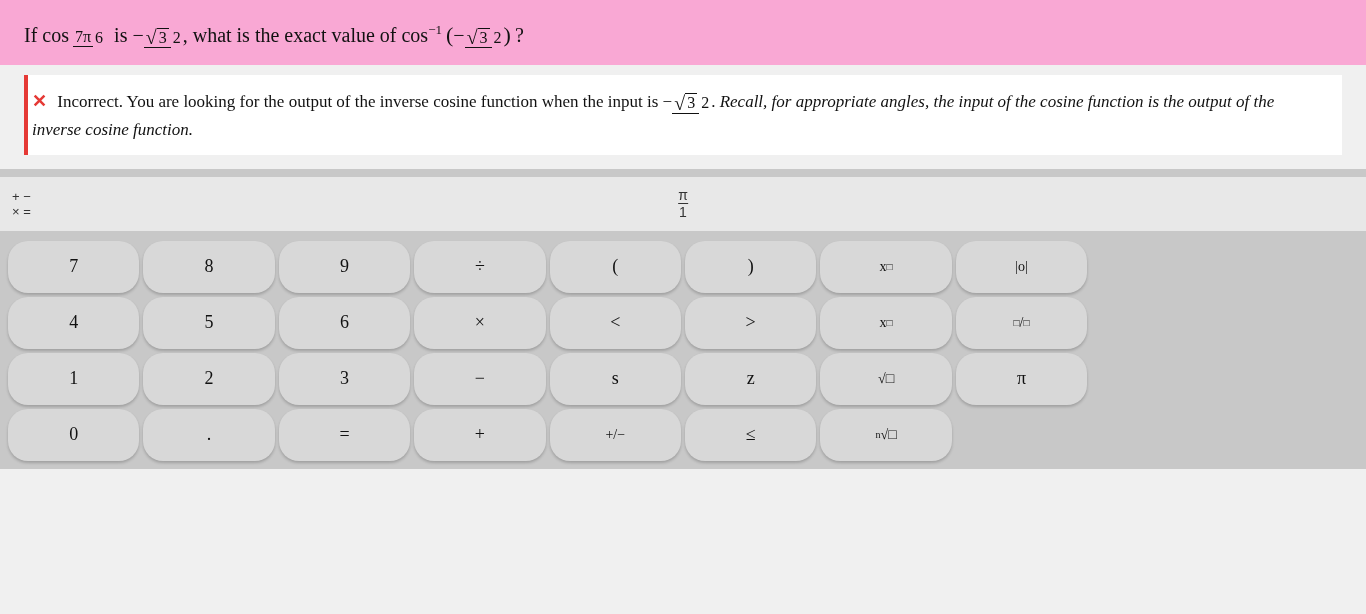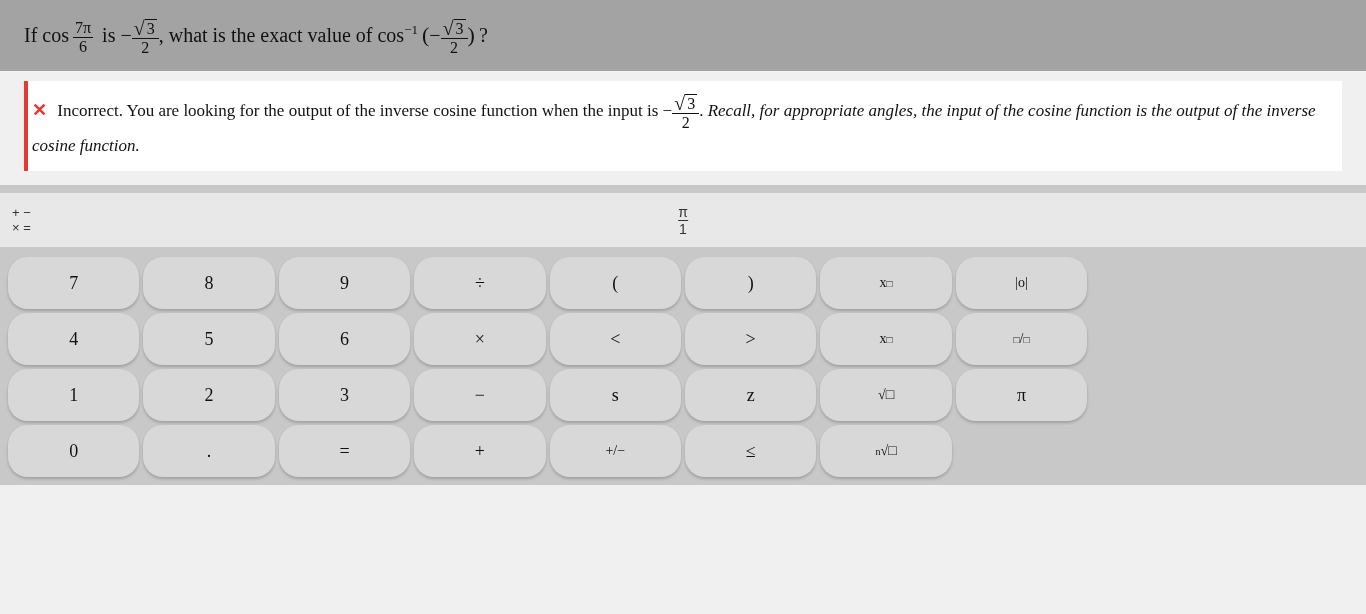--- a/index.html
+++ b/index.html
@@ -5,36 +5,36 @@
     * { box-sizing: border-box; margin: 0; padding: 0; }
     body {
       font-family: 'Times New Roman', Times, serif;
       background: #f0f0f0;
       width: 1366px;
       min-height: 614px;
       overflow: hidden;
     }
 
     .question-area {
-      background: #a3a3a3;
+      background: #f9a8d4;
       padding: 18px 40px 14px 24px;
     }
 
     .question-text {
       font-size: 20px;
       color: #111;
       line-height: 1.5;
     }
 
     sup { font-size: 13px; vertical-align: super; }
     sub { font-size: 13px; vertical-align: sub; }
 
     .frac {
       display: inline-flex;
-      flex-direction: column;
+      flex-direction: row;
       align-items: center;
       vertical-align: middle;
       font-size: 16px;
       line-height: 1.1;
     }
     .frac .num { border-bottom: 1px solid #111; padding: 0 2px; }
     .frac .den { padding: 0 2px; }
 
     .sqrt-wrap {
       display: inline-flex;

